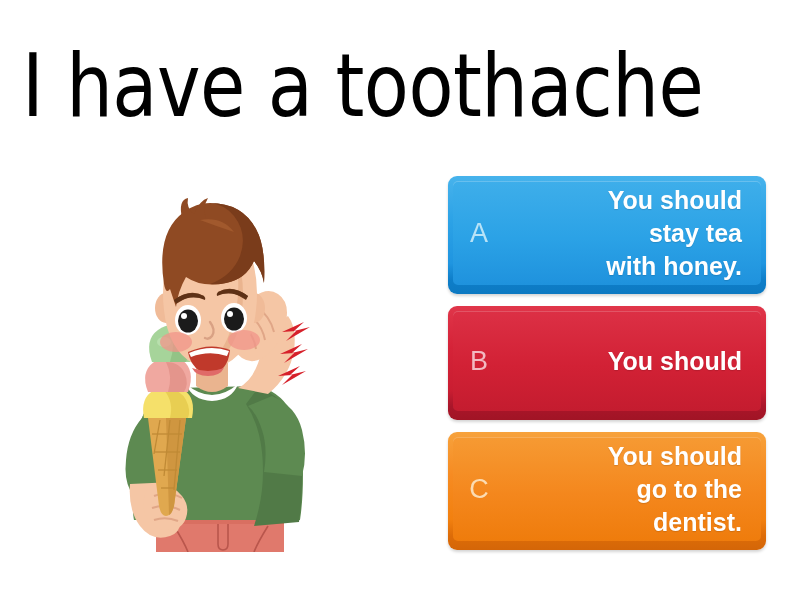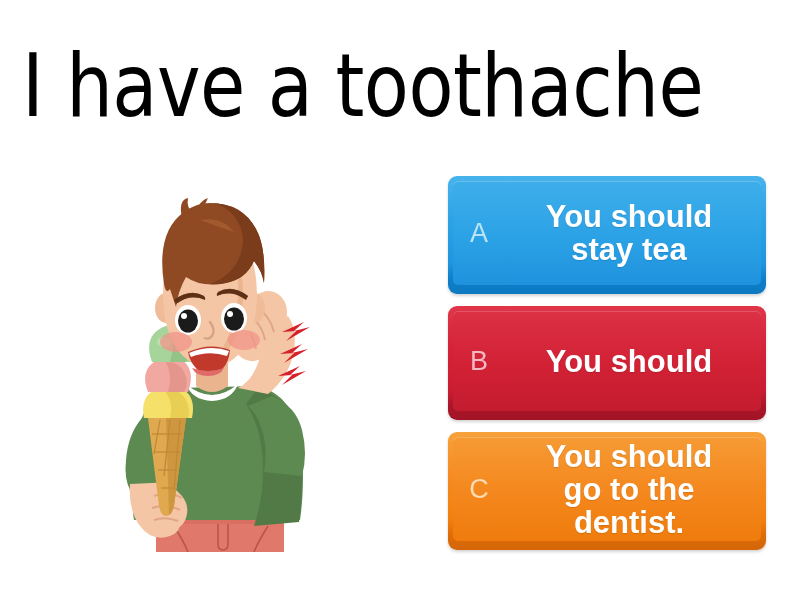--- a/index.html
+++ b/index.html
@@ -89,26 +89,26 @@
     text-align: center;
     font-size: 27px;
     font-weight: 400;
     line-height: 1;
     padding-bottom: 4px;
   }
   .answer-card .atext {
     position: relative;
     z-index: 2;
     flex: 1 1 auto;
-    text-align: center;
+    text-align: right;
     color: #ffffff;
-    font-size: 31px;
+    font-size: 25px;
     font-weight: bold;
     line-height: 33px;
-    padding-right: 18px;
+    padding-right: 24px;
     padding-bottom: 4px;
     text-shadow: 0 1px 1px rgba(0,0,0,0.13);
   }
 
   
   #card-a {
     top: 0px;
     height: 118px;
     background: linear-gradient(180deg, #47b3ec 0%, #2ca2e6 38%, #1f95e0 74%, #0e7ec9 88%, #0d79c2 100%);
   }
@@ -244,21 +244,21 @@
         <path d="M174 180 l22 -10 l-10 9 l16 -4 l-24 14 l10 -10 z"></path>
       </g>
     </svg>
   </div>
 
   <div id="answers">
 
     <div id="card-a" class="answer-card">
       <span class="bevel"></span>
       <span class="letter">A</span>
-      <span class="atext"><span>You should</span><br><span>stay tea</span><br></span>
+      <span class="atext"><span>You should</span><br><span>stay tea</span><br><span>with honey.</span></span>
     </div>
 
     <div id="card-b" class="answer-card">
       <span class="bevel"></span>
       <span class="letter">B</span>
       <span class="atext"><span>You should</span><br></span>
     </div>
 
     <div id="card-c" class="answer-card">
       <span class="bevel"></span>

